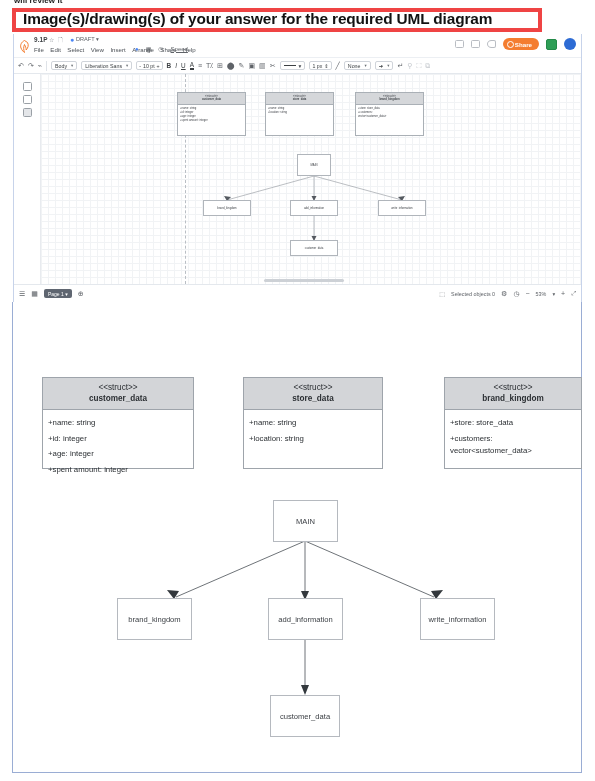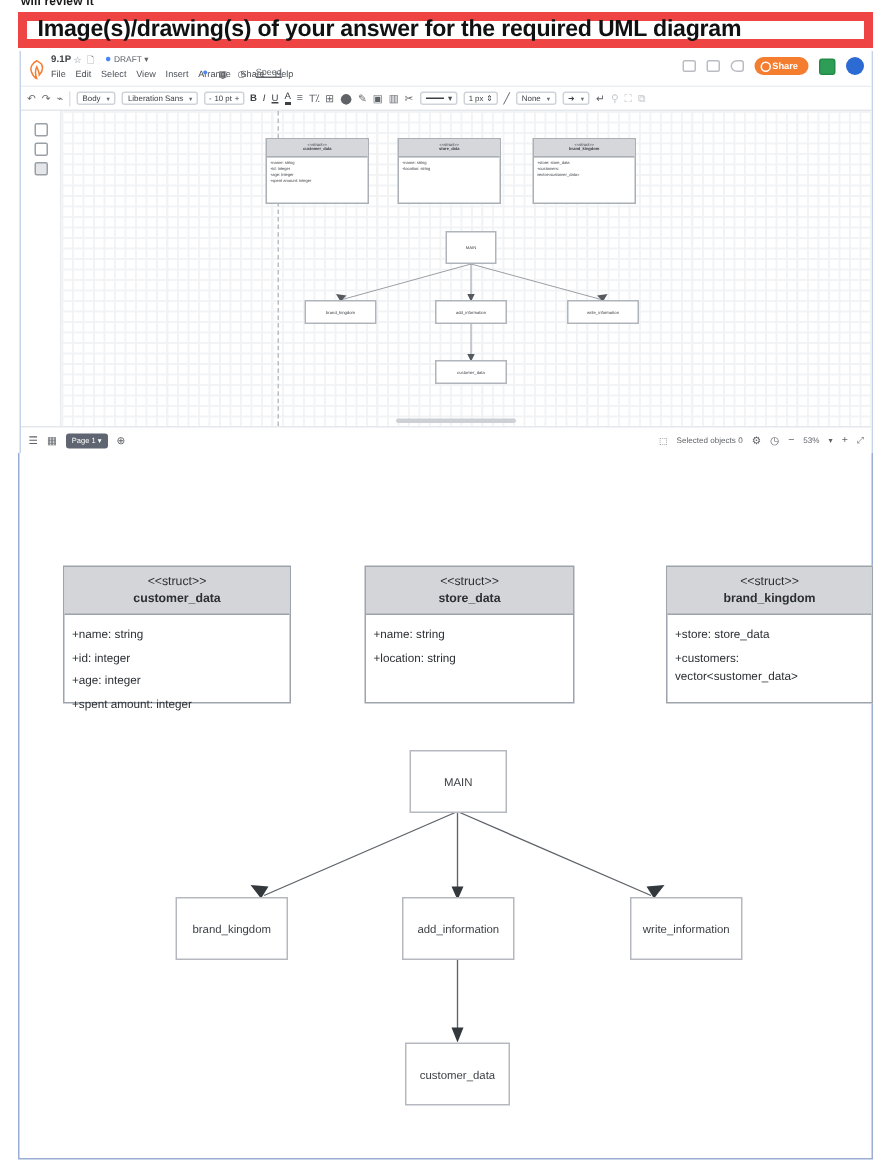--- a/index.html
+++ b/index.html
@@ -26,24 +26,24 @@
     color: #1a1a1a;
     letter-spacing: .1px;
     overflow: hidden;
     height: 8px;
   }
 
   
   .heading-box {
     position: absolute;
     left: 12px; top: 8px;
-    width: 570px; height: 24px;
-    border: 6px solid #ef4444;
-    background: #ffffff;
-    display: flex; align-items: center;
+    width: 530px; height: 24px;
+    border: 4px solid #ef4444;
+    background: #ffffff;
+    display: flex; align-items: flex-end;
   }
   .heading-text {
     font-size: 15.4px;
     font-weight: bold;
     color: #111111;
     padding-left: 7px;
     letter-spacing: -0.15px;
     white-space: nowrap;
   }
 

